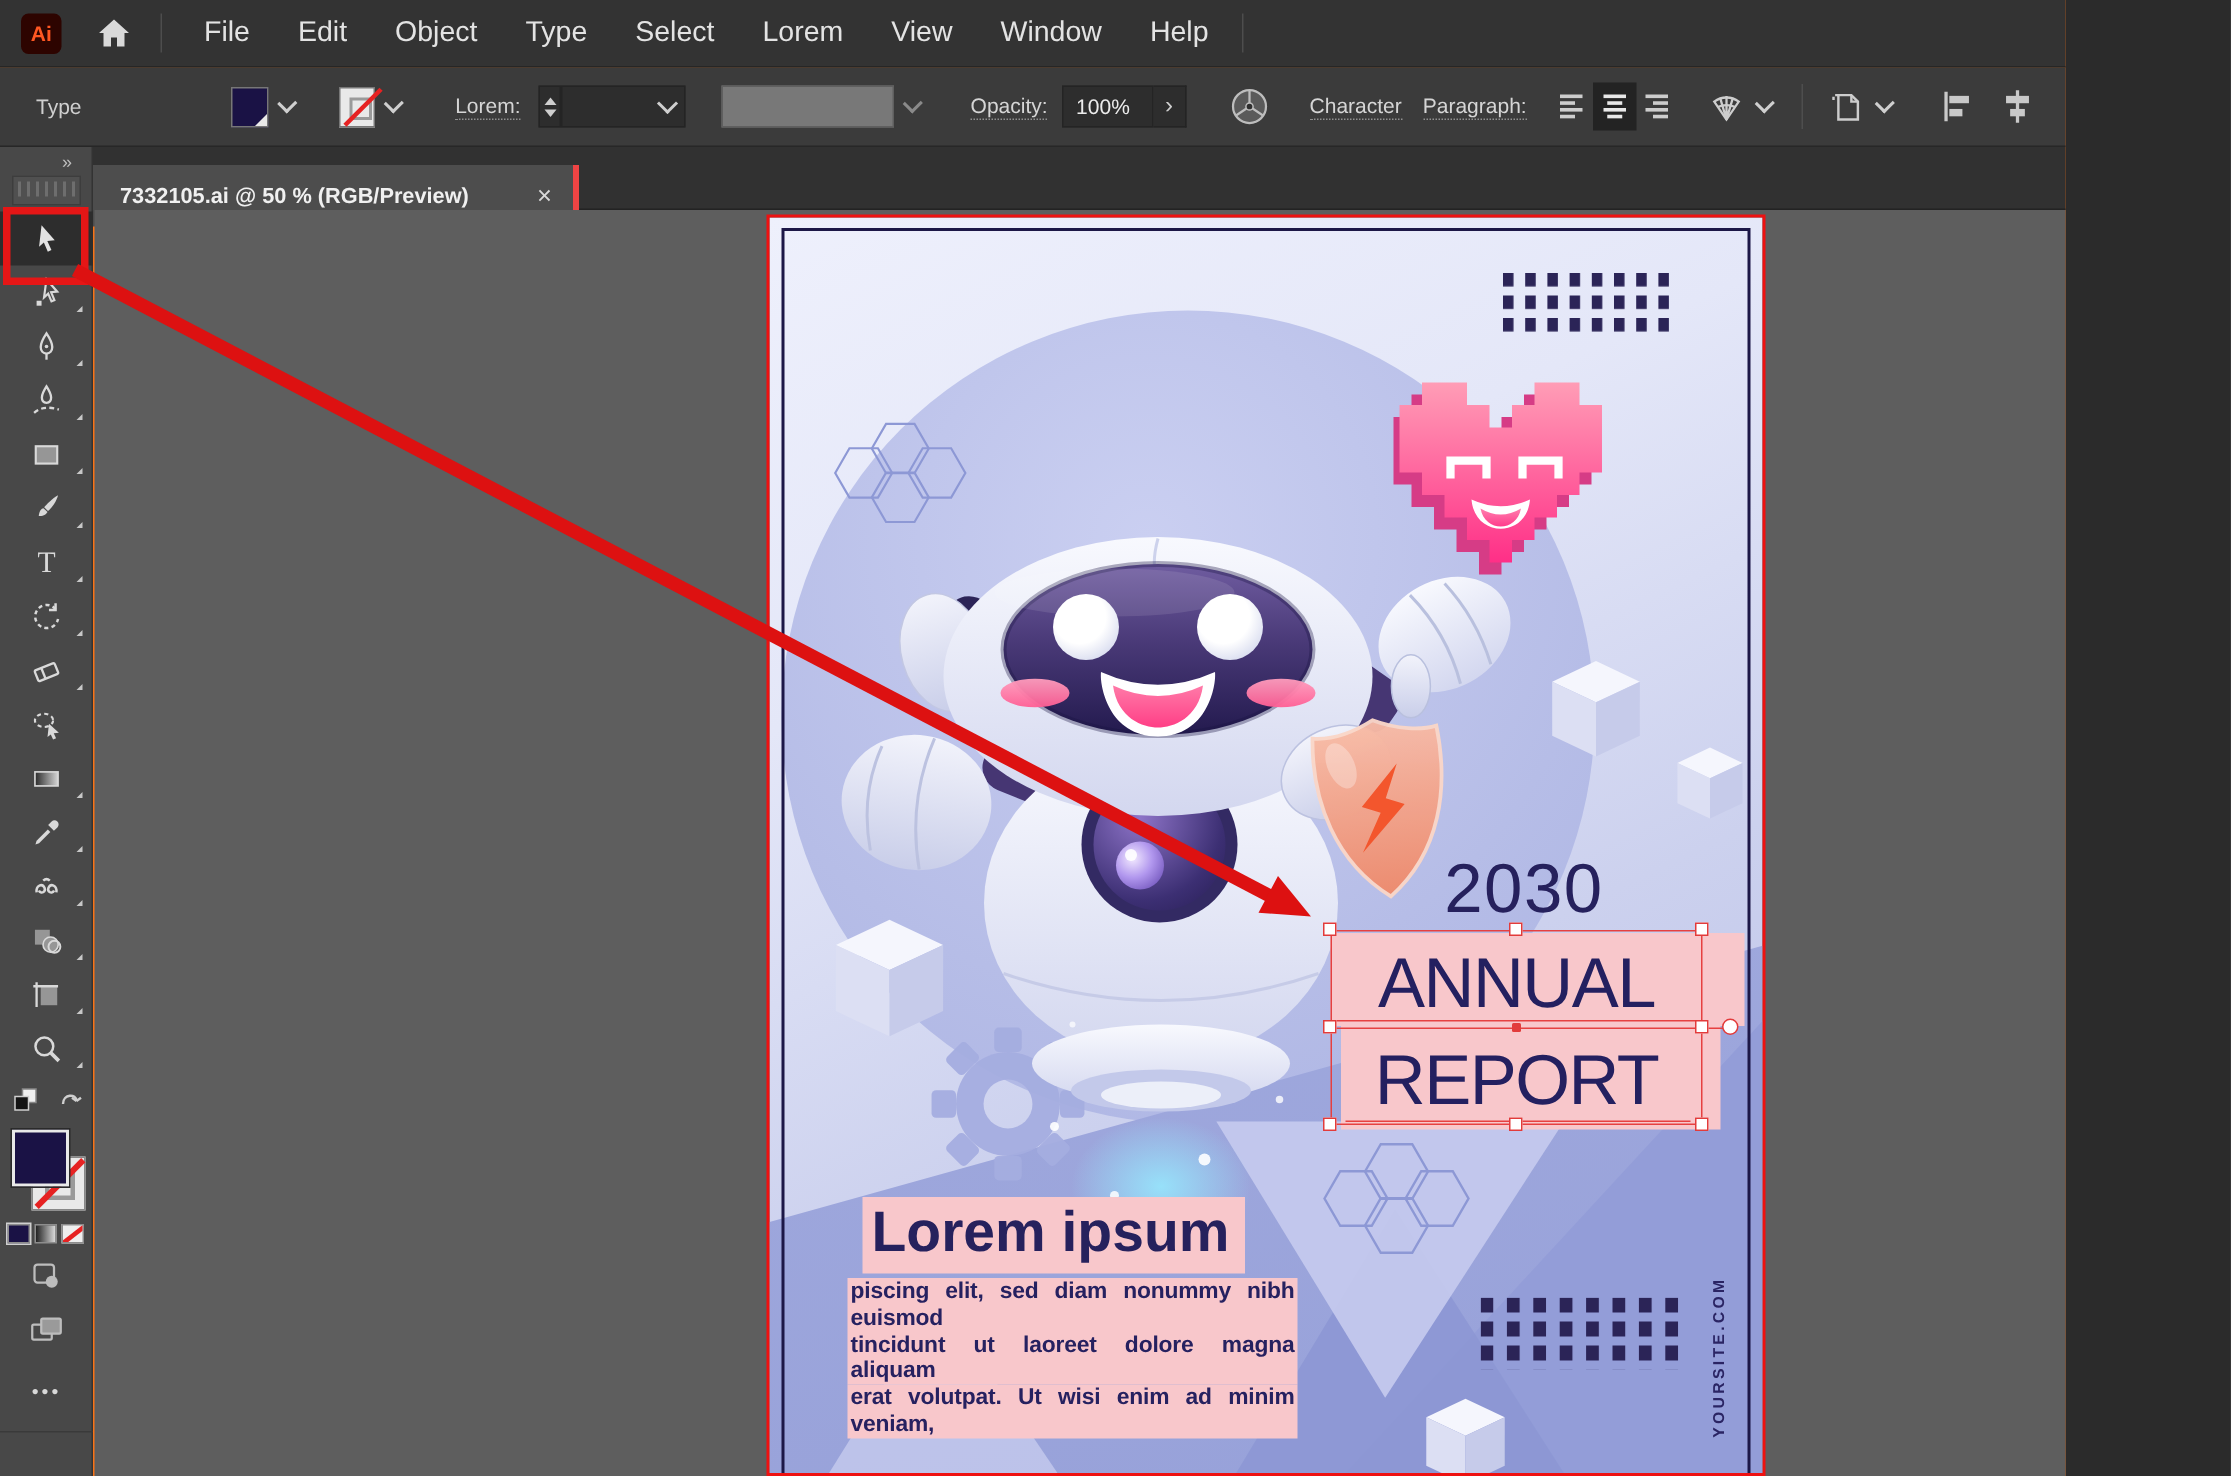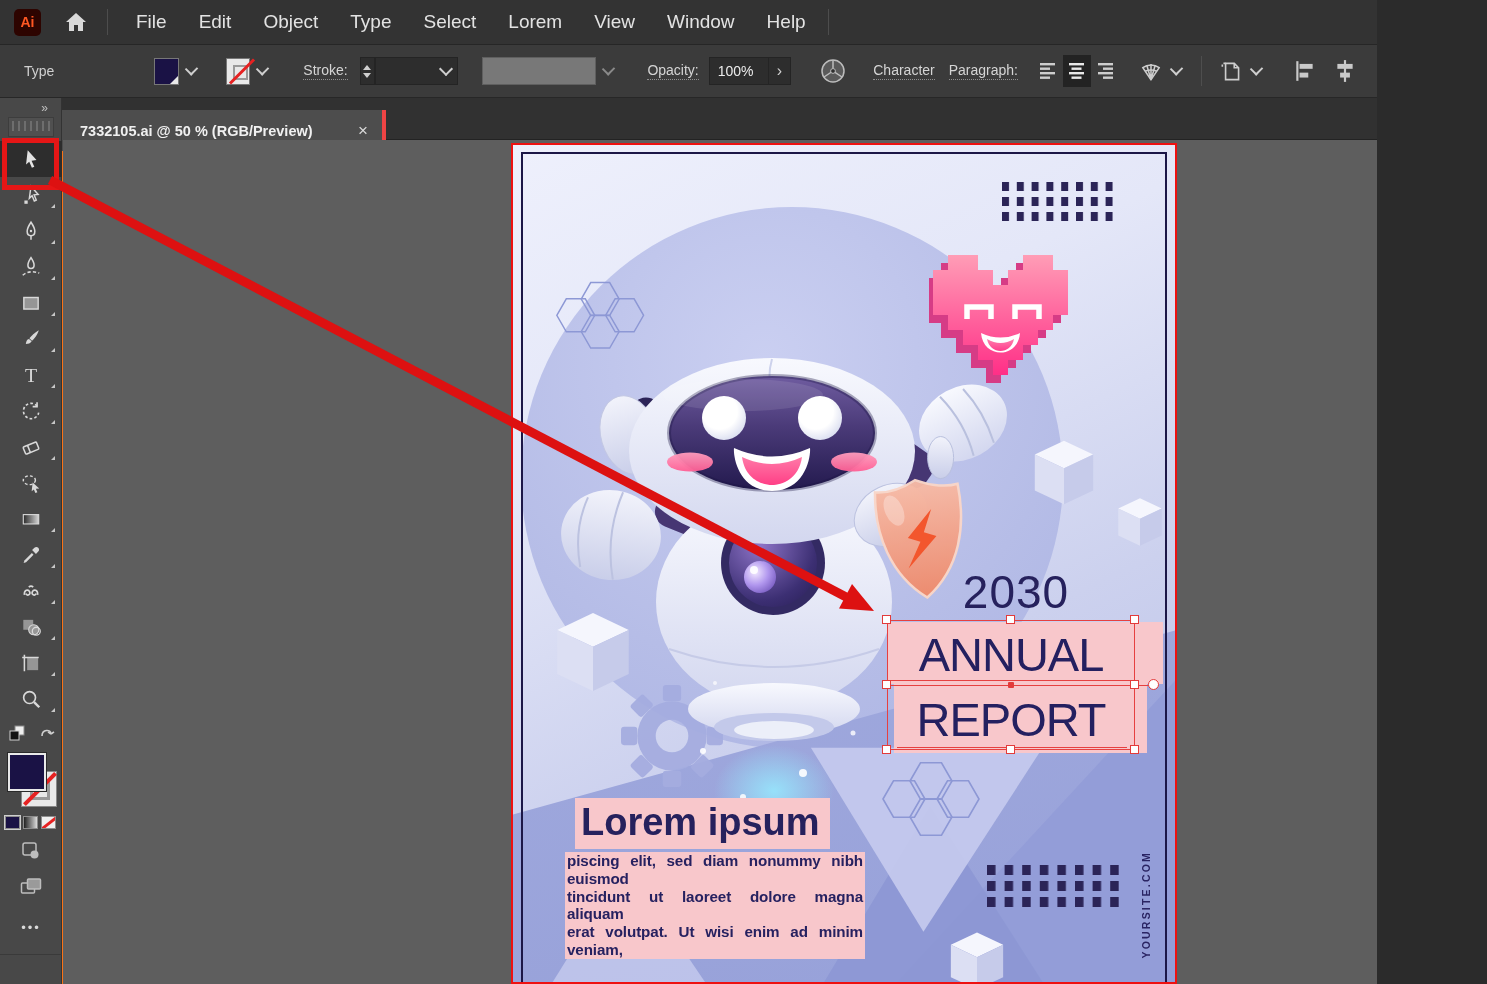--- a/index.html
+++ b/index.html
@@ -142,21 +142,21 @@
     <div class="menu-item">Help</div>
     <div class="mb-sep" style="margin-left:6px;"></div>
   </div>
 
   <div class="controlbar">
     <span class="cb-label" style="margin-left:24px;">Type</span>
     <div class="swatch-fill" style="margin-left:100px;"></div>
     <span class="chev"></span>
     <div class="swatch-stroke slash" style="margin-left:24px;"></div>
     <span class="chev"></span>
-    <span class="cb-link" style="margin-left:30px;">Stroke:</span>
+    <span class="cb-link" style="margin-left:30px;">Lorem:</span>
     <div class="spinner" style="margin-left:12px;">
       <span class="tri-up"></span>
         <span class="tri-dn"></span>
     </div>
     <div class="darkbox" style="width:92px;">
       <span class="chev" style="margin-left:auto;"></span>
     </div>
     <div class="graybox" style="width:128px;margin-left:24px;"></div>
     <span class="chev dis"></span>
     <span class="cb-link" style="margin-left:28px;">Opacity:</span>

